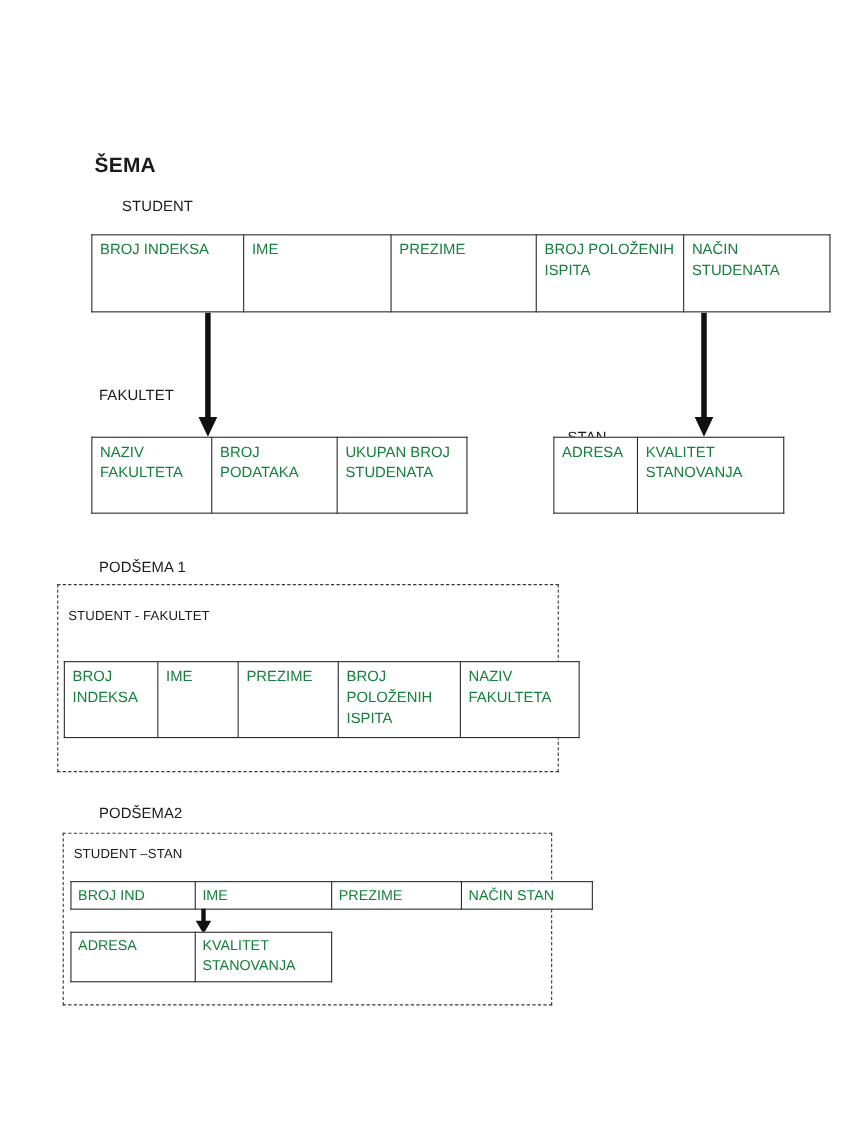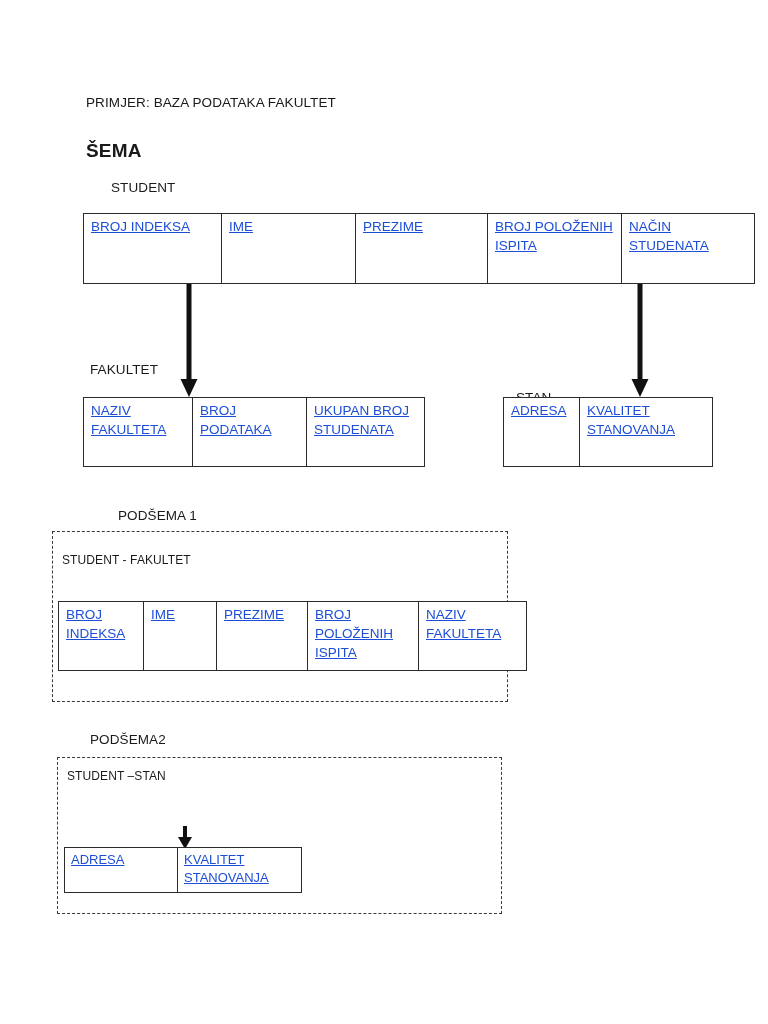--- a/index.html
+++ b/index.html
@@ -50,22 +50,21 @@
     table-layout: fixed;
     background: #ffffff;
   }
   .tbl td {
     border: 1.4px solid #2b2b2b;
     vertical-align: top;
     padding: 4px 6px 4px 7px;
     font-size: 13.5px;
     line-height: 1.40;
     font-family: "Liberation Sans", sans-serif;
-    color: #1d4ed8;
-    text-decoration: underline;
+    color: #15803d;
   }
   .tbl.small td {
     font-size: 13px;
     line-height: 1.38;
     padding: 3px 5px 3px 6px;
   }
   .tbl .cw { white-space: normal; }
 
   
   .dashbox {
@@ -78,21 +77,20 @@
   .arrow {
     position: absolute;
   }
   .arrow svg { display: block; }
 </style>
 </head>
 <body>
 
 <div class="page">
 
-  <div class="txt caption" style="left:86px; top:95px;">PRIMJER: BAZA PODATAKA FAKULTET</div>
 
   <div class="txt doc-title" style="left:86px; top:140px;">ŠEMA</div>
 
   <div class="txt caption" style="left:86px; top:180px;margin-left:25px;">STUDENT</div>
 
   <table class="tbl" style="left:83px; top:213px; width:601px; height:71px;">
     <tbody>
         <tr>
       <td class="cw" style="width:124px;">BROJ INDEKSA</td>
       <td class="cw" style="width:120px;">IME</td>
@@ -110,21 +108,21 @@
     </svg>
   </div>
 
   <div class="arrow" style="left:629px; top:284px;">
     <svg width="22" height="114" viewBox="0 0 22 114">
       <line x1="11" y1="0" x2="11" y2="98" stroke="#111111" stroke-width="5"></line>
       <polygon points="11,113 2.5,95 19.5,95" fill="#111111"></polygon>
     </svg>
   </div>
 
-  <div class="txt caption" style="left:90px; top:362px;">FAKULTET</div>
+  <div class="txt caption" style="left:90px; top:352px;">FAKULTET</div>
 
   <table class="tbl" style="left:83px; top:397px; width:299px; height:70px;">
     <tbody>
         <tr>
       <td class="cw" style="width:95px;">NAZIV FAKULTETA</td>
       <td class="cw" style="width:100px;">BROJ PODATAKA</td>
       <td class="cw" style="width:104px;">UKUPAN BROJ STUDENATA</td>
     </tr>
   </tbody>
     </table>
@@ -133,21 +131,21 @@
 
   <table class="tbl" style="left:503px; top:397px; width:181px; height:70px;">
     <tbody>
         <tr>
       <td class="cw" style="width:62px;">ADRESA</td>
       <td class="cw" style="width:119px;">KVALITET STANOVANJA</td>
     </tr>
   </tbody>
     </table>
 
-  <div class="txt caption" style="left:90px; top:508px;margin-left:28px;">PODŠEMA 1</div>
+  <div class="txt caption" style="left:90px; top:508px;">PODŠEMA 1</div>
 
   <div class="dashbox" style="left:52px; top:531px; width:454px; height:169px;"></div>
 
   <div class="txt caption-small" style="left:62px; top:554px;">STUDENT - FAKULTET</div>
 
   <table class="tbl" style="left:58px; top:601px; width:398px; height:70px;">
     <tbody>
         <tr>
       <td class="cw" style="width:71px;">BROJ INDEKSA</td>
       <td class="cw" style="width:59px;">IME</td>
@@ -157,20 +155,30 @@
     </tr>
   </tbody>
     </table>
 
   <div class="txt caption" style="left:90px; top:732px;">PODŠEMA2</div>
 
   <div class="dashbox" style="left:57px; top:757px; width:443px; height:155px;"></div>
 
   <div class="txt caption-small" style="left:67px; top:770px;text-align:right;">STUDENT –STAN</div>
 
+  <table class="tbl small" style="left:64px; top:801px; width:426px; height:26px;">
+    <tbody>
+        <tr>
+      <td class="cw" style="width:101px;">BROJ IND</td>
+      <td class="cw" style="width:112px;">IME</td>
+      <td class="cw" style="width:106px;">PREZIME</td>
+      <td class="cw" style="width:107px;">NAČIN STAN</td>
+    </tr>
+  </tbody>
+    </table>
 
   <div class="arrow" style="left:175px; top:826px;">
     <svg width="20" height="24" viewBox="0 0 20 24">
       <line x1="10" y1="0" x2="10" y2="14" stroke="#111111" stroke-width="4"></line>
       <polygon points="10,23 3,11 17,11" fill="#111111"></polygon>
     </svg>
   </div>
 
   <table class="tbl small" style="left:64px; top:847px; width:213px; height:46px;">
     <tbody>

